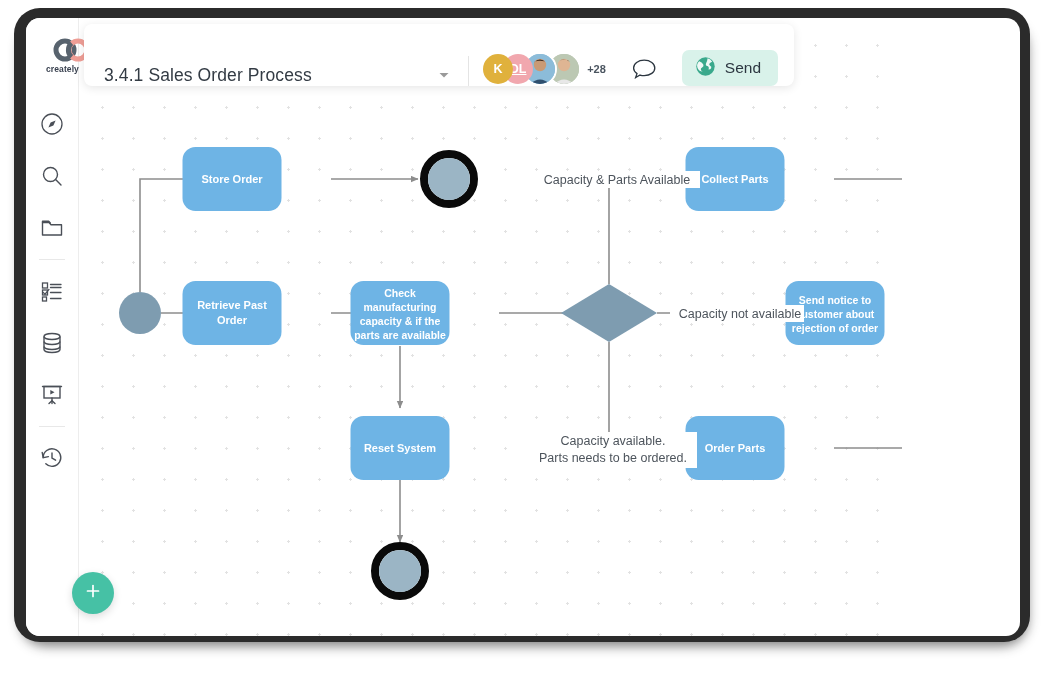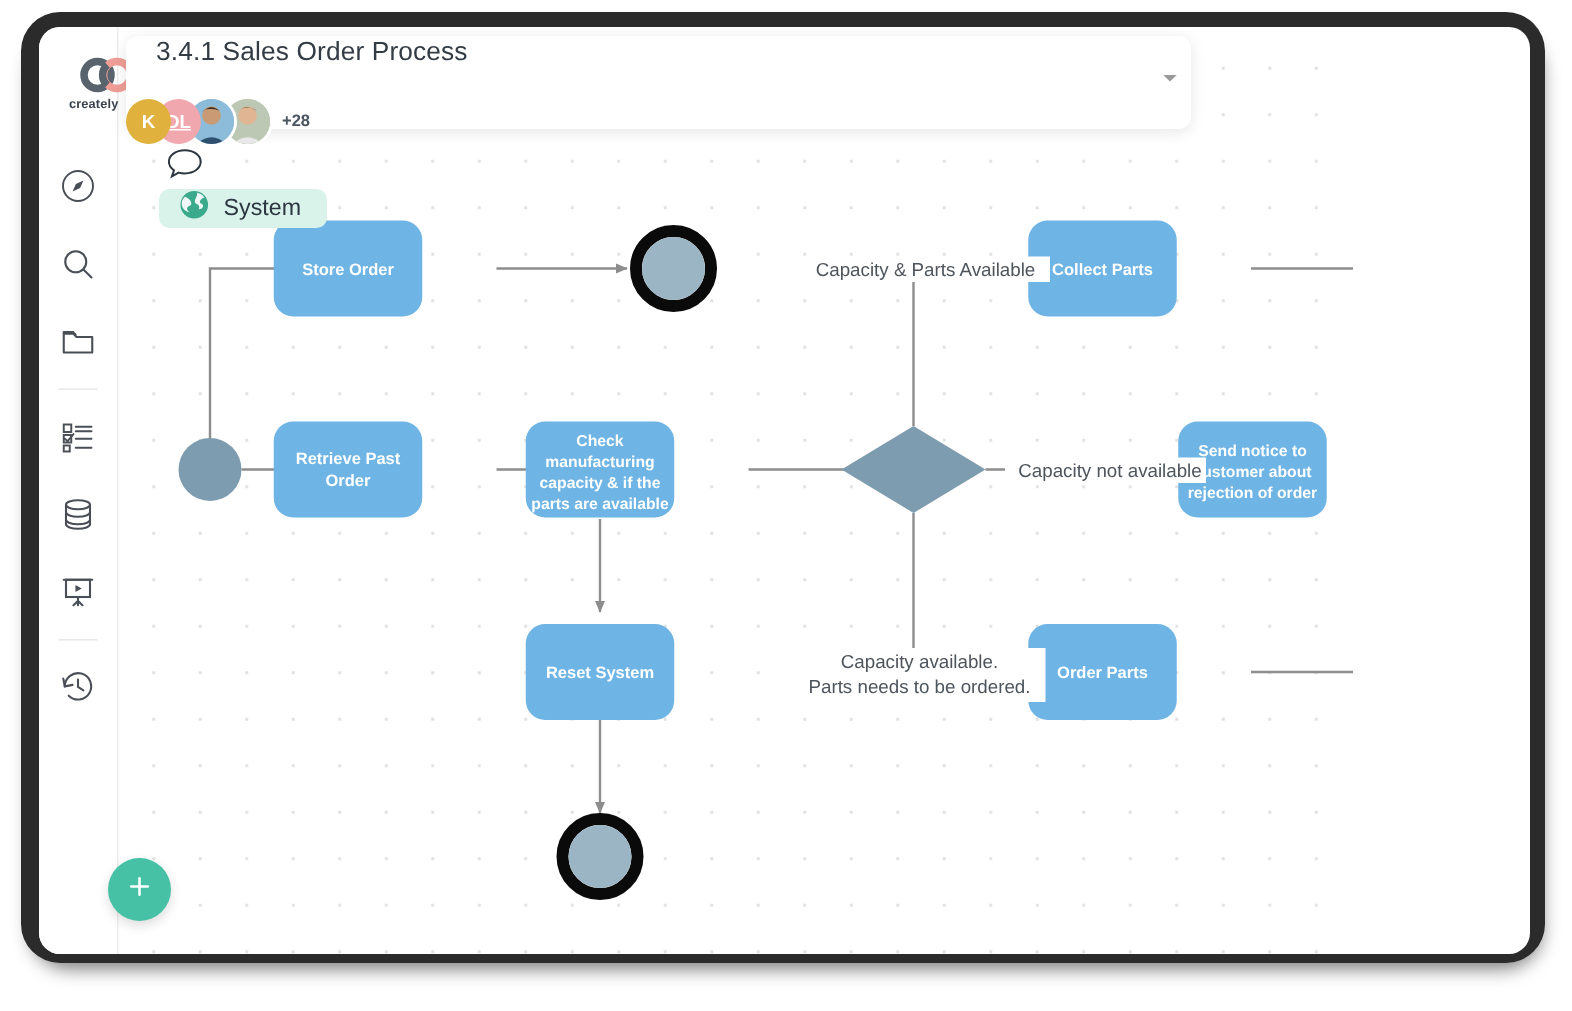--- a/index.html
+++ b/index.html
@@ -104,23 +104,22 @@
 
   
   .header {
     position: absolute;
     left: 58px; top: 6px;
     width: 710px; height: 62px;
     background: #ffffff;
     border-radius: 8px;
     box-shadow: 0 2px 10px rgba(0,0,0,0.10);
     display: flex;
-    align-items: flex-start;
+    align-items: flex-end;
     z-index: 40;
-    flex-direction: column;
   }
   .doc-title {
     margin-left: 20px;
     font-size: 17.5px;
     color: #333b44;
     font-weight: 400;
     white-space: nowrap;
     letter-spacing: 0.1px;
   }
   .caret {
@@ -479,21 +478,21 @@
         <span>
           <svg width="21" height="21" viewBox="0 0 21 21">
             <circle cx="10.5" cy="10.5" r="9.2" fill="#3aa98c"></circle>
             <path d="M4.3 5.2 q3.2 1.1 4.1 3.6 q0.6 1.9 -1.3 2.6 q-1.8 0.7 -1.2 2.6
                      q0.4 1.3 2.1 1.6 q-4.6 -0.3 -5.7 -4.4 q-0.9 -3.4 2 -6 z" fill="#ffffff" opacity="0.92"></path>
             <path d="M12.6 2.3 q3.1 1.0 4.6 3.4 q-1.8 0.5 -2.7 1.9 q-0.8 1.4 0.6 2.1
                      q1.9 0.9 1.0 2.6 q-0.7 1.3 -2.6 1.2 q1.0 -2.6 -1.1 -3.4
                      q-2.4 -0.9 -1.2 -3.2 q1.1 -2.0 1.4 -4.6 z" fill="#ffffff" opacity="0.92"></path>
           </svg>
         </span>
-        <span class="share-label">System</span>
+        <span class="share-label">Send</span>
       </div>
     </div>
 
     <div class="fab">
       <span>
         <svg width="20" height="20" viewBox="0 0 20 20" stroke="#ffffff" stroke-width="1.7" stroke-linecap="round">
           <line x1="10" y1="4.5" x2="10" y2="15.5"></line>
           <line x1="4.5" y1="10" x2="15.5" y2="10"></line>
         </svg>
       </span>

